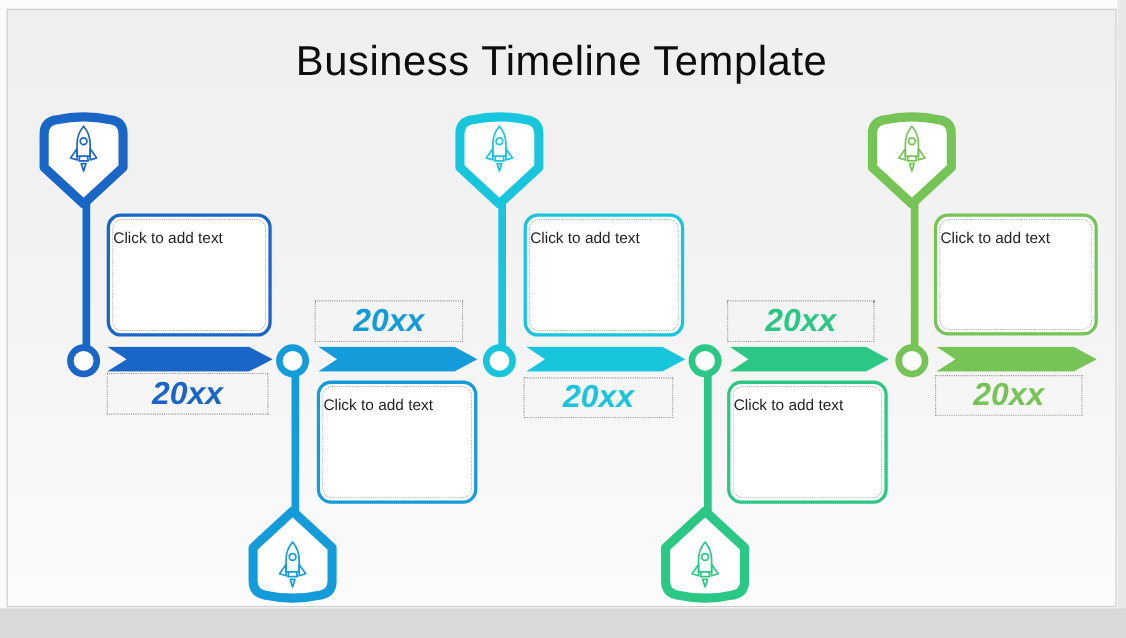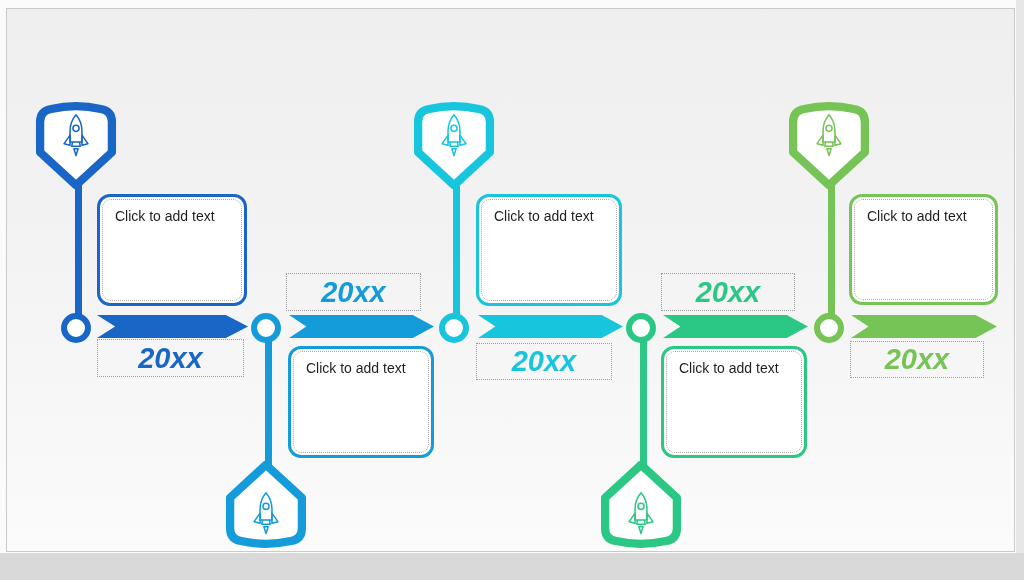--- a/index.html
+++ b/index.html
@@ -35,21 +35,21 @@
     position:absolute;border:1px dotted #9b9b9b;box-sizing:border-box;
     display:flex;align-items:center;justify-content:center;
     font-size:29px;font-weight:bold;color:var(--c);z-index:2;font-style:italic;
   }
   .tbox{
     position:absolute;background:#fff;border:3px solid var(--c);
     border-radius:13px;box-sizing:border-box;z-index:3;
   }
   .tbox-inner{
     position:absolute;inset:2px;border:1px dotted #aaa;border-radius:9px;
-    padding:8px 12px;box-sizing:border-box;
+    padding:8px 0;box-sizing:border-box;
     font-size:14px;color:#1f1f1f;text-align:left;
   }
 
   
   #s1 .vline{left:68px;top:170px;height:142px;}
   #s1 .badge{left:23px;top:88px;}
   #s1 .node{left:54px;top:304px;}
   #s1 .tbox{left:90px;top:185px;width:150px;height:112px;}
   #s1 .arrow{left:90px;top:306px;width:151px;}
   #s1 .ybox{left:90px;top:330px;width:147px;height:38px;}
@@ -103,20 +103,21 @@
         <path d="M17.5,43 L20,51 L22.5,43 Z"></path>
       </g>
     </symbol>
     <symbol id="banner-arrow" viewBox="0 0 150 23" preserveAspectRatio="none">
       <polygon points="0,0 128,0 150,11.5 128,23 0,23 18,11.5" fill="currentColor"></polygon>
     </symbol>
   </defs>
 </svg>
 
 <div class="slide">
+  <div class="title">Business Timeline Template</div>
 
   <div class="segment" id="s1" style="--c: #1A66C7;">
     <div class="vline"></div>
     <div class="badge badge-top">
       <svg class="shield">
           <use href="#shield-top"></use>
         </svg>
       <svg class="rocket">
           <use href="#rocket"></use>
         </svg>

